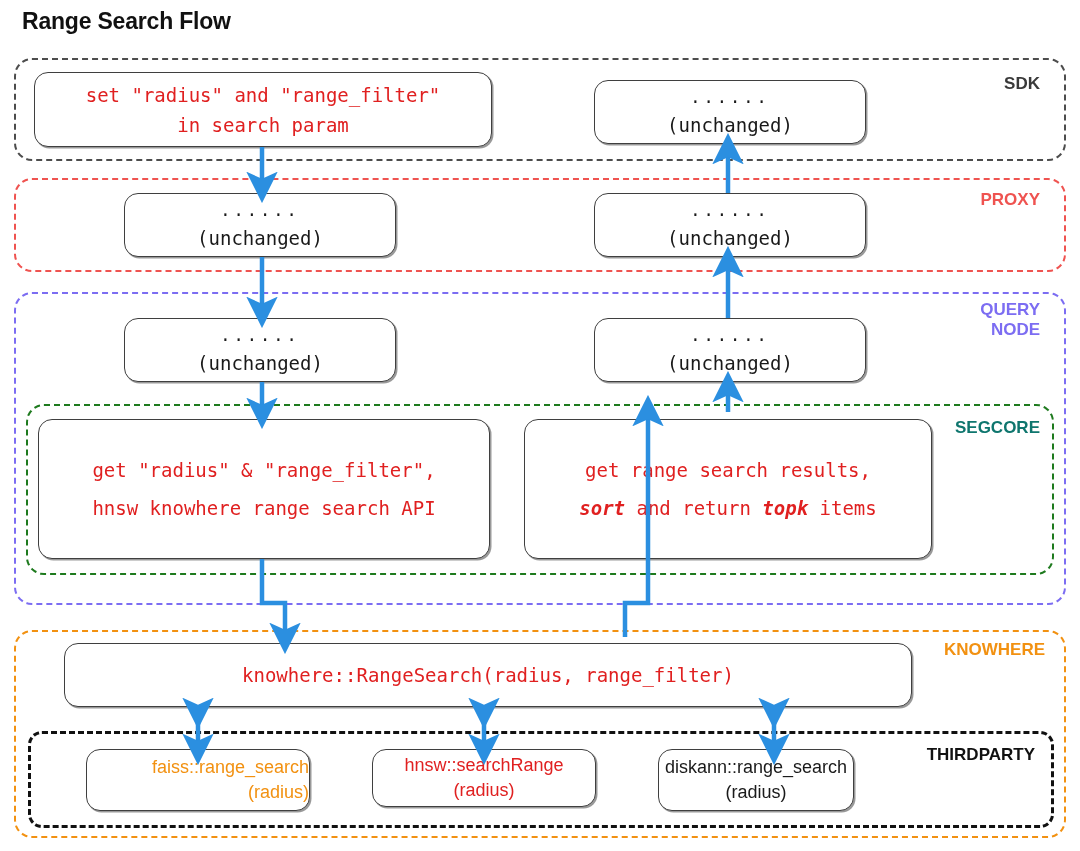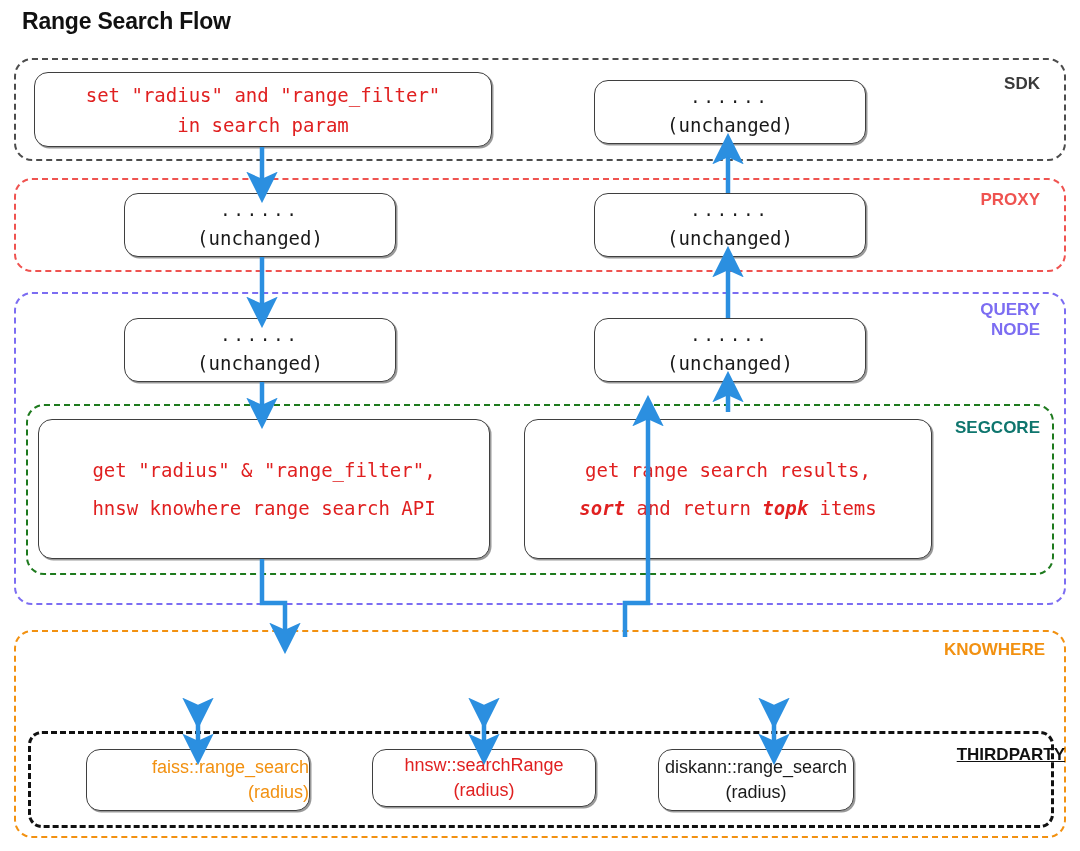--- a/index.html
+++ b/index.html
@@ -56,21 +56,21 @@
   #layer-querynode  { left: 14px;  top: 292px; width: 1052px; height: 313px; border-color: #7c6df2; }
   #layer-segcore    { left: 26px;  top: 404px; width: 1028px; height: 171px; border-color: #1e7a1e; }
   #layer-knowhere   { left: 14px;  top: 630px; width: 1052px; height: 208px; border-color: #f29111; }
   #layer-thirdparty { left: 28px;  top: 731px; width: 1026px; height: 97px;  border-color: #111111; border-width: 3px; border-radius: 14px; }
 
   #label-sdk        { left: 930px; top: 74px;  width: 110px; color: #3a3a3a; }
   #label-proxy      { left: 930px; top: 190px; width: 110px; color: #ef5350; }
   #label-querynode  { left: 920px; top: 300px; width: 120px; color: #7c6df2; }
   #label-segcore    { left: 900px; top: 418px; width: 140px; color: #0f766e; }
   #label-knowhere   { left: 890px; top: 640px; width: 155px; color: #f29111; }
-  #label-thirdparty { left: 900px; top: 745px; width: 165px; color: #111111; text-decoration: underline; }
+  #label-thirdparty { left: 870px; top: 745px; width: 165px; color: #111111; }
 
   
   .node {
     position: absolute;
     box-sizing: border-box;
     border: 1.6px solid #3f3f3f;
     border-radius: 14px;
     background: #ffffff;
     display: flex;
     flex-direction: column;
@@ -194,20 +194,23 @@
 
   <div class="node" id="node-seg-left">
     <span class="line mono red">get "radius" &amp; "range_filter",</span>
     <span class="line mono red">hnsw knowhere range search API</span>
   </div>
   <div class="node" id="node-seg-right">
     <span class="line mono red">get range search results,</span>
     <span class="line mono red"><span class="bi">sort</span><span> and return </span><span class="bi">topk</span><span> items</span></span>
   </div>
 
+  <div class="node" id="node-knowhere">
+    <span class="line mono red">knowhere::RangeSearch(radius, range_filter)</span>
+  </div>
 
   <div class="node" id="node-tp-faiss">
     <span class="line sans tp-text orange">faiss::range_search</span>
     <span class="line sans tp-text orange">(radius)</span>
   </div>
   <div class="node" id="node-tp-hnsw">
     <span class="line sans tp-text red">hnsw::searchRange</span>
     <span class="line sans tp-text red">(radius)</span>
   </div>
   <div class="node" id="node-tp-diskann">

